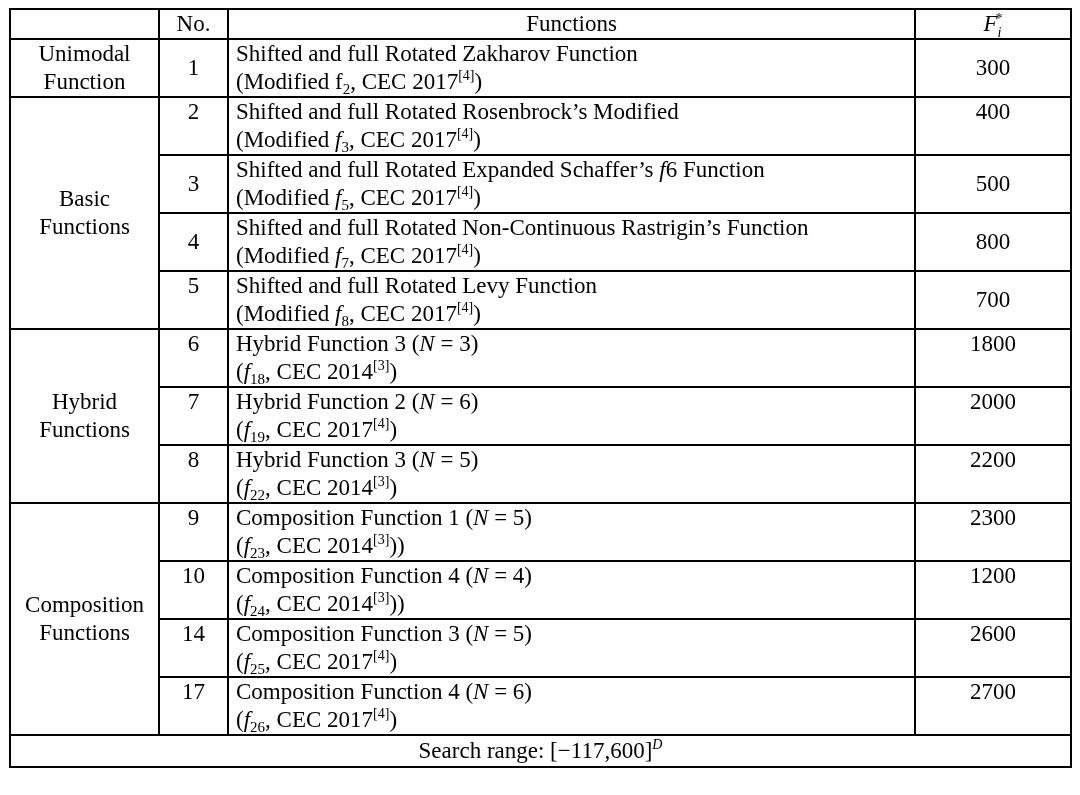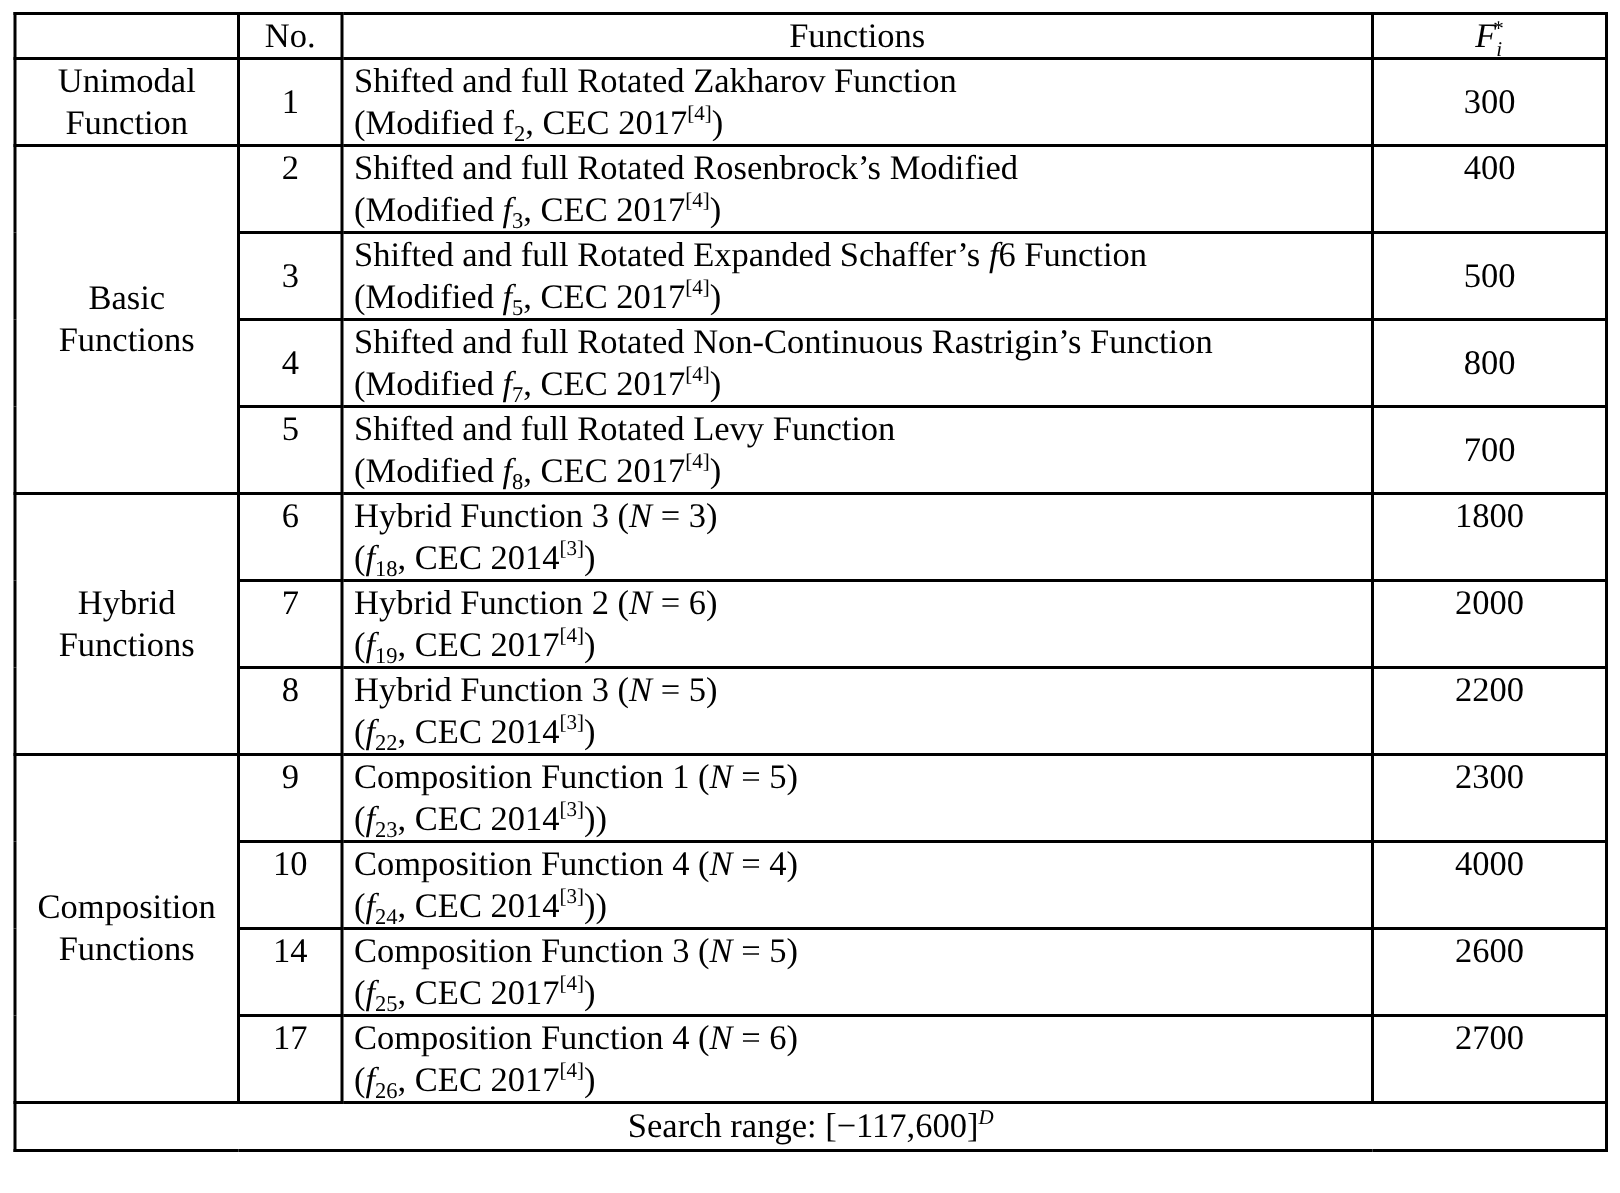--- a/index.html
+++ b/index.html
@@ -87,21 +87,21 @@
   <tr class="row">
     <td class="cat" rowspan="4"><span>Composition</span><br><span>Functions</span></td>
     <td class="no">9</td>
     <td class="fn"><span>Composition Function 1 (</span><i>N</i><span> = 5)</span><br><span>(</span><i>f</i><sub>23</sub><span>, CEC 2014</span><sup>[3]</sup><span>))</span></td>
     <td class="fv top">2300</td>
   </tr>
 
   <tr class="row">
     <td class="no">10</td>
     <td class="fn"><span>Composition Function 4 (</span><i>N</i><span> = 4)</span><br><span>(</span><i>f</i><sub>24</sub><span>, CEC 2014</span><sup>[3]</sup><span>))</span></td>
-    <td class="fv top">4000</td>
+    <td class="fv top">1200</td>
   </tr>
 
   <tr class="row">
     <td class="no">14</td>
     <td class="fn"><span>Composition Function 3 (</span><i>N</i><span> = 5)</span><br><span>(</span><i>f</i><sub>25</sub><span>, CEC 2017</span><sup>[4]</sup><span>)</span></td>
     <td class="fv top">2600</td>
   </tr>
 
   <tr class="row">
     <td class="no">17</td>

